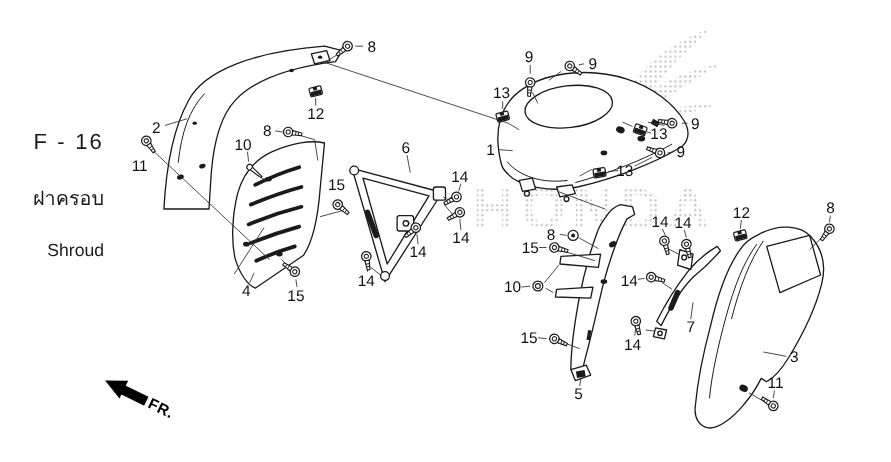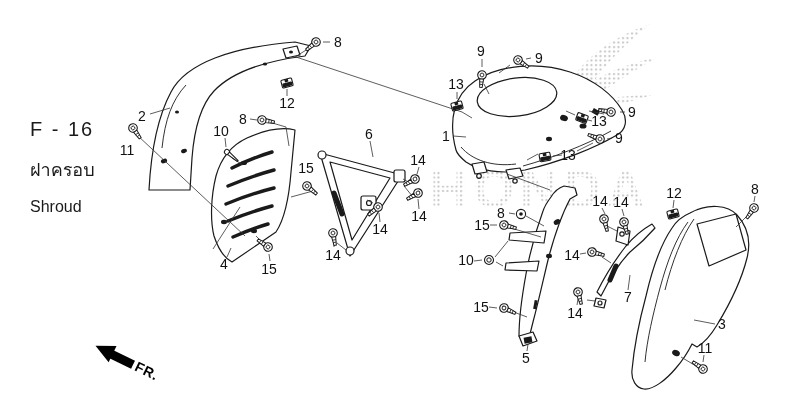--- a/index.html
+++ b/index.html
@@ -1,23 +1,23 @@
 <!DOCTYPE html>
 <html><head>
 <meta charset="utf-8">
 <style>
   html,body{margin:0;padding:0;background:#fff;}
   #stage{position:relative;width:810px;height:420px;background:#fff;overflow:hidden;
          font-family:"Liberation Sans",sans-serif;color:#111;}
   #diagram-svg{position:absolute;left:0;top:0;}
-  .title-block{position:absolute;left:30px;top:118px;}
+  .title-block{position:absolute;left:30px;top:118px;text-align:right;}
   .title-code{font-size:20px;color:#1a1a1a;letter-spacing:2px;}
-  .title-thai{font-size:18px;color:#1a1a1a;margin-top:14px;}
+  .title-thai{font-size:18px;color:#1a1a1a;margin-top:24px;}
   .title-thai.hl{background:#efefef;display:inline-block;padding:1px 3px;margin-top:12px;}
-  .title-en{font-size:16px;color:#1a1a1a;margin-top:14px;}
+  .title-en{font-size:16px;color:#1a1a1a;margin-top:26px;}
   .callout{position:absolute;transform:translate(-50%,-50%);font-size:14px;color:#111;
            line-height:1;white-space:nowrap;}
   #fr-indicator{position:absolute;left:92px;top:352px;display:flex;align-items:center;
                 transform:rotate(26deg);transform-origin:50% 50%;}
   .fr-head{width:0;height:0;border-top:9px solid transparent;border-bottom:9px solid transparent;
            border-right:19px solid #000;}
   .fr-tail{width:24px;height:9px;background:#000;margin-left:-1px;}
   .fr-text{font-size:14px;font-weight:bold;color:#000;padding-left:3px;letter-spacing:0.5px;}
 </style>
 </head>

